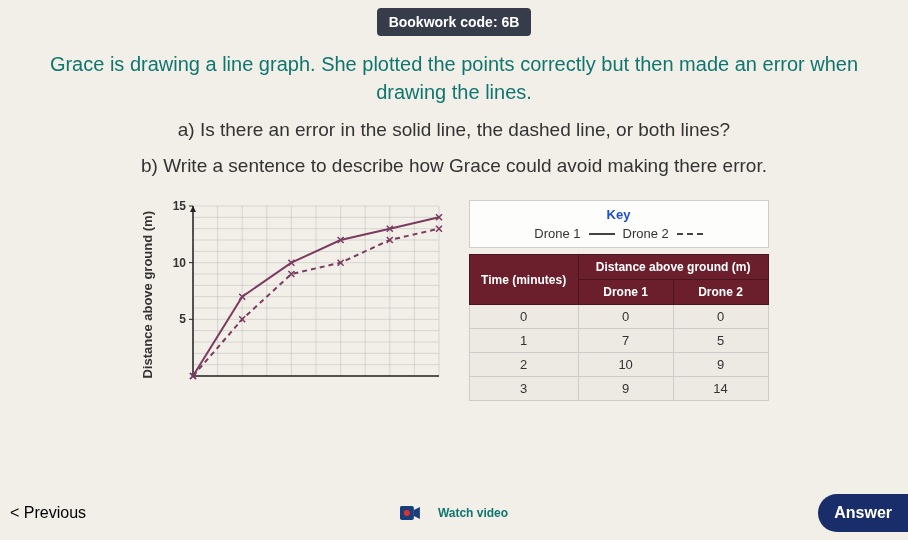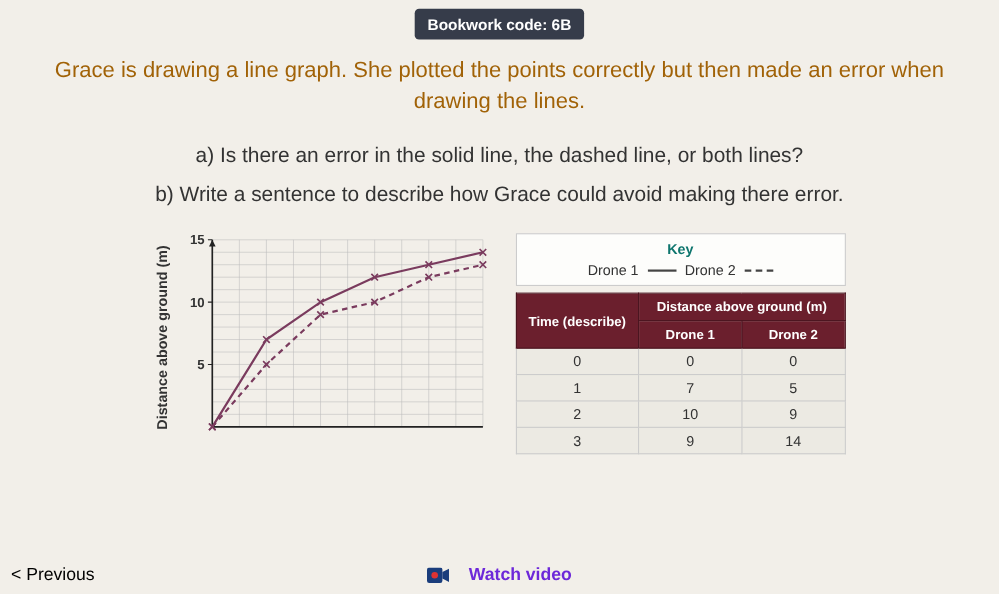--- a/index.html
+++ b/index.html
@@ -2,39 +2,39 @@
 <html><head>
 <meta charset="utf-8">
 <style>
 *{box-sizing:border-box;margin:0;padding:0}
 body{width:908px;height:540px;font-family:-apple-system,Helvetica,Arial,sans-serif;background:#f2efe9;overflow:hidden;position:relative;color:#333}
 .top-bar{display:flex;align-items:center;justify-content:center;gap:24px;padding:8px 0 14px 0}
 .badge{background:#363c4a;color:#fff;font-weight:600;font-size:14px;padding:6px 12px;border-radius:4px}
 .calc{display:flex;align-items:center;gap:6px;font-size:12px;color:#555}
 .calc-icon{display:inline-block;width:26px;height:26px;position:relative}
 .calc-icon svg{width:26px;height:26px}
-.question{text-align:center;padding:0 26px;font-size:20px;color:#a16207;line-height:1.4}
-.parts{text-align:center;font-size:19px;color:#333;margin-top:18px;line-height:1.9}
+.question{text-align:center;padding:0 26px;font-size:20px;color:#0f766e;line-height:1.4}
+.parts{text-align:center;font-size:19px;color:#333;margin-top:6px;line-height:1.9}
 .content{display:flex;align-items:flex-start;justify-content:center;gap:20px;margin-top:16px;padding:0 10px}
 .chart-wrap{display:flex;align-items:center}
 .ylabel{writing-mode:vertical-rl;transform:rotate(180deg);font-size:13px;font-weight:600;color:#333;margin-right:4px}
 .chart{position:relative}
 .side{width:300px;font-size:13px}
 .key-box{border:1px solid #ccc;background:#fdfdfb;padding:4px 0;text-align:center;margin-bottom:6px}
-.key-title{font-weight:600;color:#0f766e;padding:2px}
+.key-title{font-weight:600;color:#1d4ed8;padding:2px}
 .key-row{display:flex;justify-content:center;align-items:center;gap:8px;font-size:13px;padding:2px}
 .seg{display:inline-block;width:26px;border-top:2px solid #444}
 .seg.dash{border-top:2px dashed #444}
 table{width:100%;border-collapse:collapse;font-size:13px}
 th{background:#6b1f2d;color:#fff;font-weight:600;padding:5px 4px;border:1px solid #4a1520;font-size:12px}
 th.sub{background:#6b1f2d}
 td{background:#eceae3;text-align:center;padding:4px;border:1px solid #ccc;color:#333}
 .footer{position:absolute;bottom:8px;left:0;right:0;display:flex;align-items:center;justify-content:space-between;padding:0 0 0 10px}
 .prev{color:#000000;font-size:16px;cursor:pointer}
-.watch{display:flex;align-items:center;gap:18px;color:#6d28d9;font-weight:600;font-size:16px;cursor:pointer;position:absolute;left:50%;transform:translateX(-50%)}
+.watch{display:flex;align-items:center;gap:18px;color:#0f766e;font-weight:600;font-size:12px;cursor:pointer;position:absolute;left:50%;transform:translateX(-50%)}
 .rec{display:inline-flex;align-items:center}
 .answer-btn{background:#1a2d6b;color:#fff;padding:10px 16px;border-radius:20px 0 0 20px;font-weight:600;font-size:16px;cursor:pointer}
 </style>
 </head>
 <body>
 
 <div class="top-bar">
   <div class="badge">Bookwork code: 6B</div>
 </div>
 
@@ -106,21 +106,21 @@
       <div class="key-row">
         <span>Drone 1</span>
           <span class="seg"></span>
         <span>Drone 2</span>
           <span class="seg dash"></span>
       </div>
     </div>
     <table>
       <tbody>
           <tr>
-        <th rowspan="2">Time (describe)</th>
+        <th rowspan="2">Time (minutes)</th>
         <th colspan="2">Distance above ground (m)</th>
       </tr>
       <tr>
         <th class="sub">Drone 1</th>
         <th class="sub">Drone 2</th>
       </tr>
       </tbody>
         <tbody id="tbody">
           <tr>
             <td>0</td>
@@ -152,13 +152,14 @@
   <div class="watch">
     <span class="rec">
         <svg width="20" height="14" viewBox="0 0 20 14">
           <rect x="0" y="0" width="14" height="14" rx="2" fill="#1a3d7c"></rect>
           <circle cx="7" cy="7" r="3" fill="#d33"></circle>
           <path d="M14 4 L20 1 L20 13 L14 10 Z" fill="#1a3d7c"></path>
         </svg>
       </span>
     <span>Watch video</span>
   </div>
+  <div class="answer-btn">Answer</div>
 </div>
 
 </body></html>

